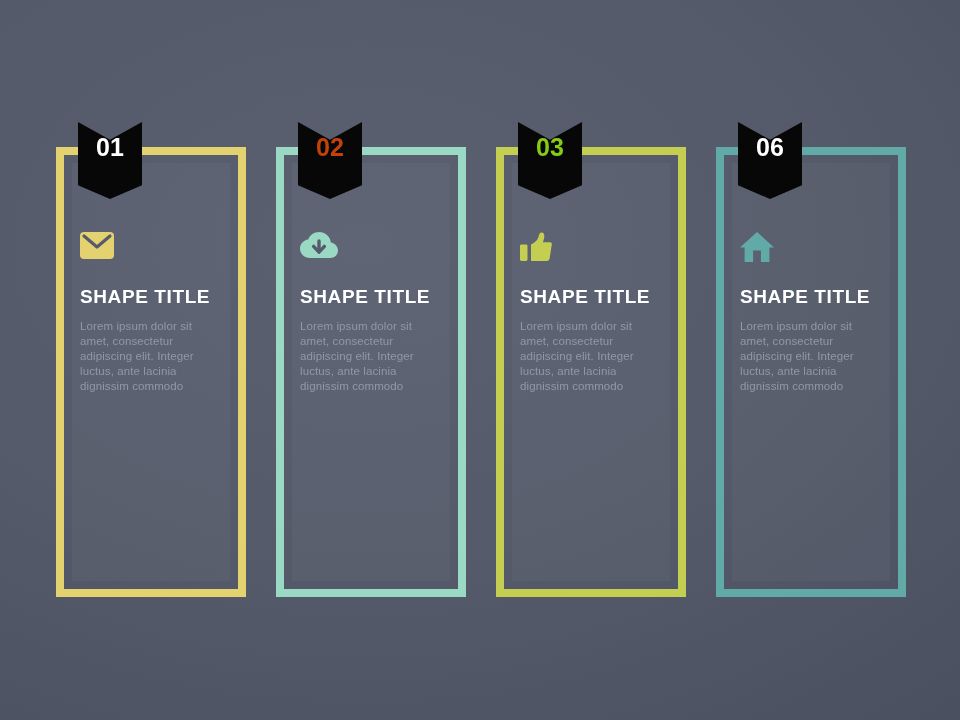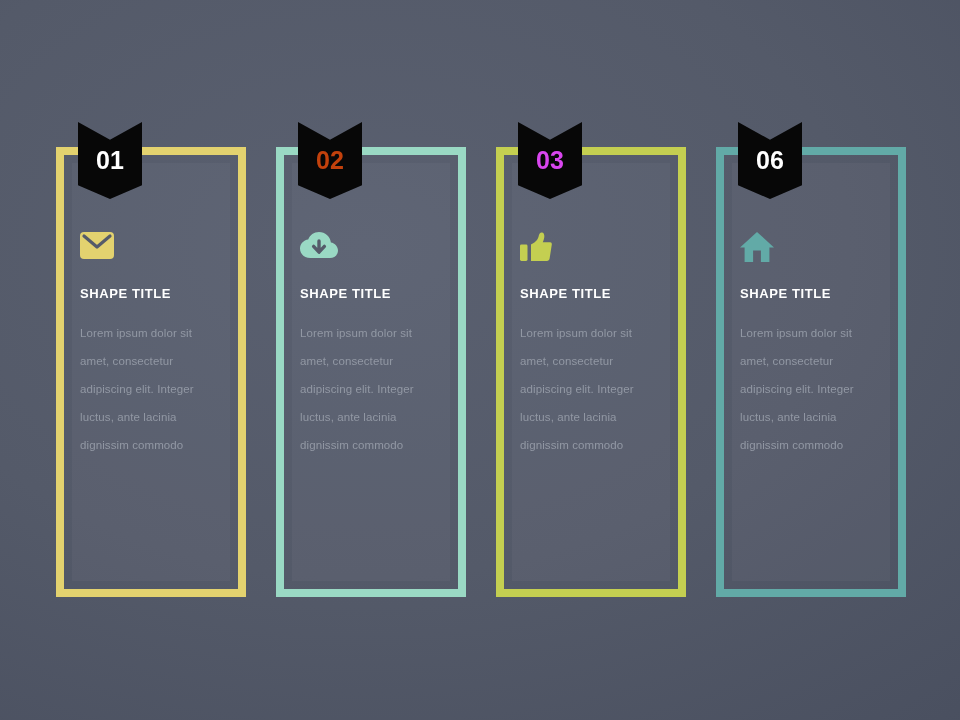--- a/index.html
+++ b/index.html
@@ -58,21 +58,21 @@
     height: 77px;
     background: #070707;
     -webkit-clip-path: polygon(0% 0%, 50% 23%, 100% 0%, 100% 82%, 50% 100%, 0% 82%);
     clip-path: polygon(0% 0%, 50% 23%, 100% 0%, 100% 82%, 50% 100%, 0% 82%);
     z-index: 5;
   }
   .ribbon-num {
     position: absolute;
     left: 0;
     right: 0;
-    top: 26px;
+    top: 13px;
     text-align: center;
     color: #ffffff;
     font-size: 25px;
     font-weight: bold;
     letter-spacing: 0px;
     line-height: 1;
   }
 
   
   .content {
@@ -89,33 +89,33 @@
     height: 36px;
   }
   .icon-wrap svg {
     display: block;
   }
   .card-title {
     position: absolute;
     left: 0;
     top: 139px;
     color: #ffffff;
-    font-size: 13px;
+    font-size: 19px;
     font-weight: bold;
     letter-spacing: 0.6px;
     white-space: nowrap;
   }
   .card-body {
     position: absolute;
     left: 0;
     top: 172px;
     width: 132px;
     color: #9298a4;
     font-size: 11.5px;
-    line-height: 28px;
+    line-height: 15px;
     letter-spacing: 0.1px;
   }
 </style>
 </head>
 <body>
 
 <div id="slide">
 
   <div class="card" style="left:56px;">
     <div class="card-frame" style="border-color: rgb(227, 210, 111);">
@@ -153,21 +153,21 @@
       <div class="card-title" style="color: rgb(255, 255, 255);">SHAPE TITLE</div>
       <div class="card-body" style="color: rgb(146, 152, 164);">Lorem ipsum dolor sit amet, consectetur adipiscing elit. Integer luctus, ante lacinia dignissim commodo</div>
     </div>
   </div>
 
   <div class="card" style="left:496px;">
     <div class="card-frame" style="border-color: rgb(196, 207, 81);">
       <div class="card-inner"></div>
     </div>
     <div class="ribbon" style="background: rgb(7, 7, 7);">
-      <div class="ribbon-num" style="color: #d946ef;">03</div>
+      <div class="ribbon-num" style="color: #84cc16;">03</div>
     </div>
     <div class="content">
       <div class="icon-wrap">
         <svg width="32" height="32" viewBox="0 0 32 32">
           <rect x="0" y="12.5" width="7.5" height="16.5" rx="1.4" ry="1.4" class="acc-fill-2" fill="#c4cf51"></rect>
           <path d="M11 29 L11 12.4 C11 12.4 17.6 9.6 18.6 4.4 C19.2 1.2 20.6 0 22.3 0.6 C24.1 1.2 24.6 3.4 24.2 5.8 C23.9 7.8 22.8 10.2 22.8 10.2 L30.2 10.2 C31.4 10.2 32 11.3 31.8 12.5 L29.6 26.6 C29.4 28.1 28.3 29 27 29 Z" class="acc-fill-2" fill="#c4cf51"></path>
         </svg>
       </div>
       <div class="card-title" style="color: rgb(255, 255, 255);">SHAPE TITLE</div>
       <div class="card-body" style="color: rgb(146, 152, 164);">Lorem ipsum dolor sit amet, consectetur adipiscing elit. Integer luctus, ante lacinia dignissim commodo</div>

